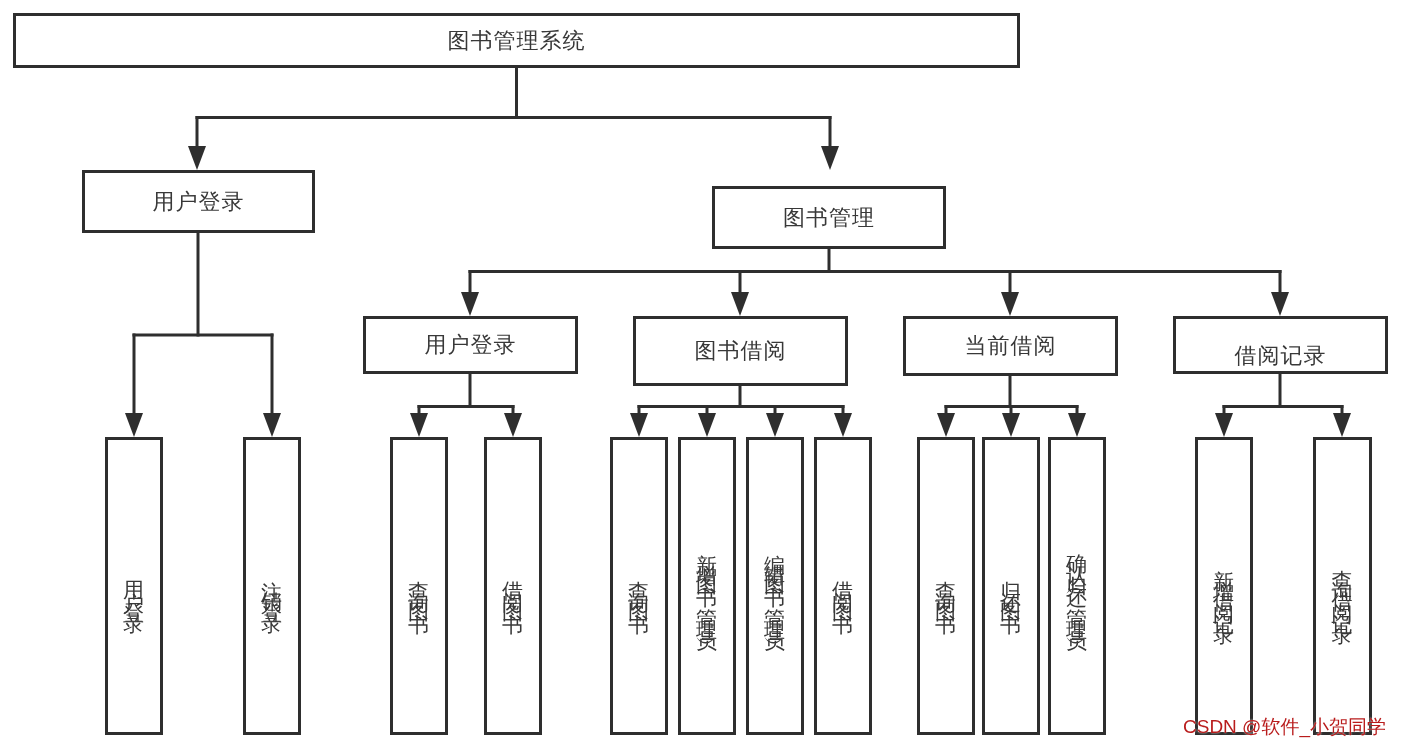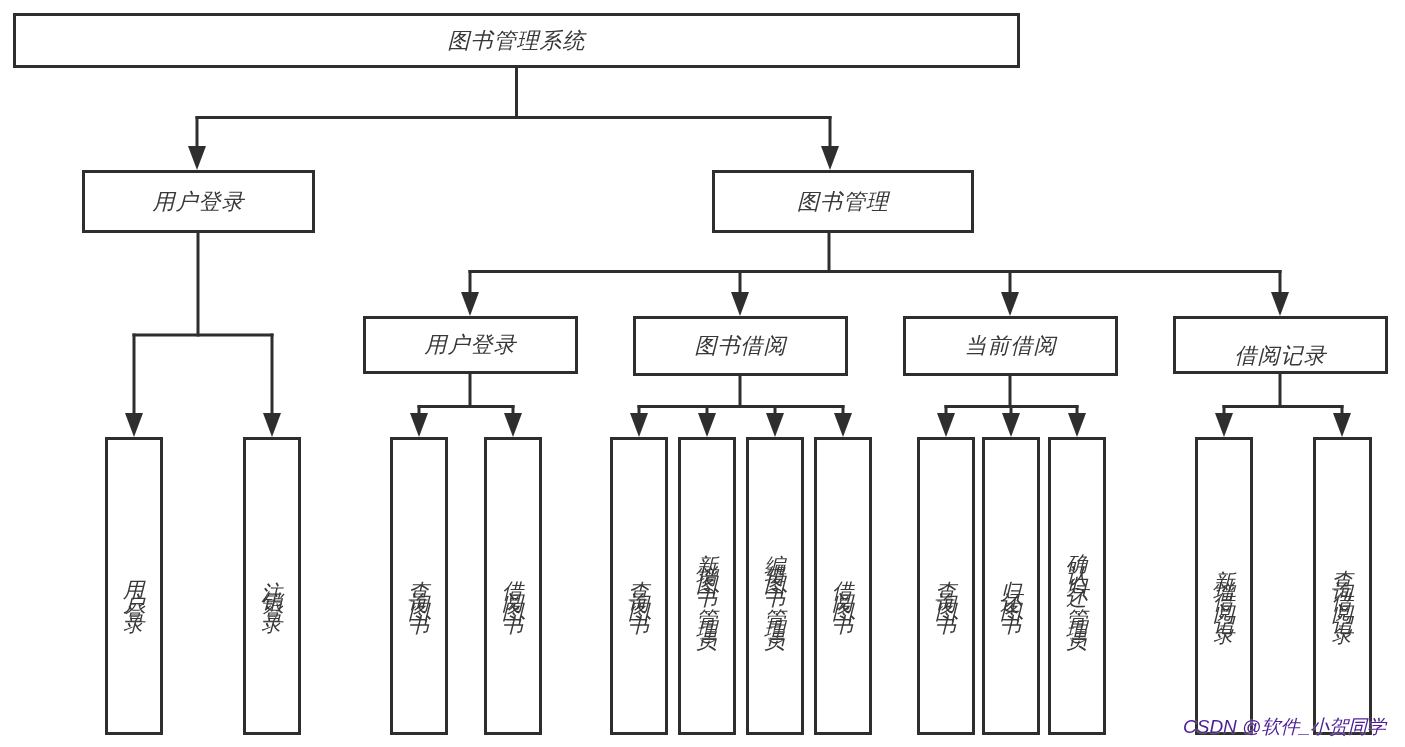--- a/index.html
+++ b/index.html
@@ -7,21 +7,20 @@
     padding: 0;
     background: #ffffff;
     font-family: "Liberation Sans", "DejaVu Sans", sans-serif;
   }
   .canvas {
     position: relative;
     width: 1405px;
     height: 747px;
     background: #ffffff;
     overflow: hidden;
-    font-style: italic;
   }
   .wires {
     position: absolute;
     left: 0;
     top: 0;
     z-index: 1;
   }
   .box {
     position: absolute;
     background: #ffffff;
@@ -44,21 +43,21 @@
     font-size: 21px;
     letter-spacing: 11px;
     line-height: 1;
     white-space: nowrap;
   }
   .watermark {
     position: absolute;
     left: 1183px;
     top: 714px;
     font-size: 19px;
-    color: #4c1d95;
+    color: #b91c1c;
     z-index: 3;
     white-space: nowrap;
     text-shadow: 0 0 2px #ffffff;
   }
 </style>
 </head>
 <body>
 
 <div class="canvas">
 
@@ -135,28 +134,28 @@
     </g>
   </svg>
 
   <div class="box h-label" style="left:13px; top:13px; width:1007px; height:55px;">
     <span>图书管理系统</span>
   </div>
 
   <div class="box h-label" style="left:82px; top:170px; width:233px; height:63px;">
     <span>用户登录</span>
   </div>
-  <div class="box h-label" style="left:712px; top:170px; width:262px; height:63px;">
+  <div class="box h-label" style="left:712px; top:186px; width:234px; height:63px;">
     <span>图书管理</span>
   </div>
 
   <div class="box h-label" style="left:363px; top:316px; width:215px; height:58px;">
     <span>用户登录</span>
   </div>
-  <div class="box h-label" style="left:633px; top:316px; width:215px; height:60px;">
+  <div class="box h-label" style="left:633px; top:316px; width:215px; height:70px;">
     <span>图书借阅</span>
   </div>
   <div class="box h-label" style="left:903px; top:316px; width:215px; height:60px;">
     <span>当前借阅</span>
   </div>
   <div class="box h-label" style="left:1173px; top:316px; width:215px; height:58px;align-items:flex-end;">
     <span>借阅记录</span>
   </div>
 
   <div class="box v-label" style="left:105px; top:437px; width:58px; height:298px;">

